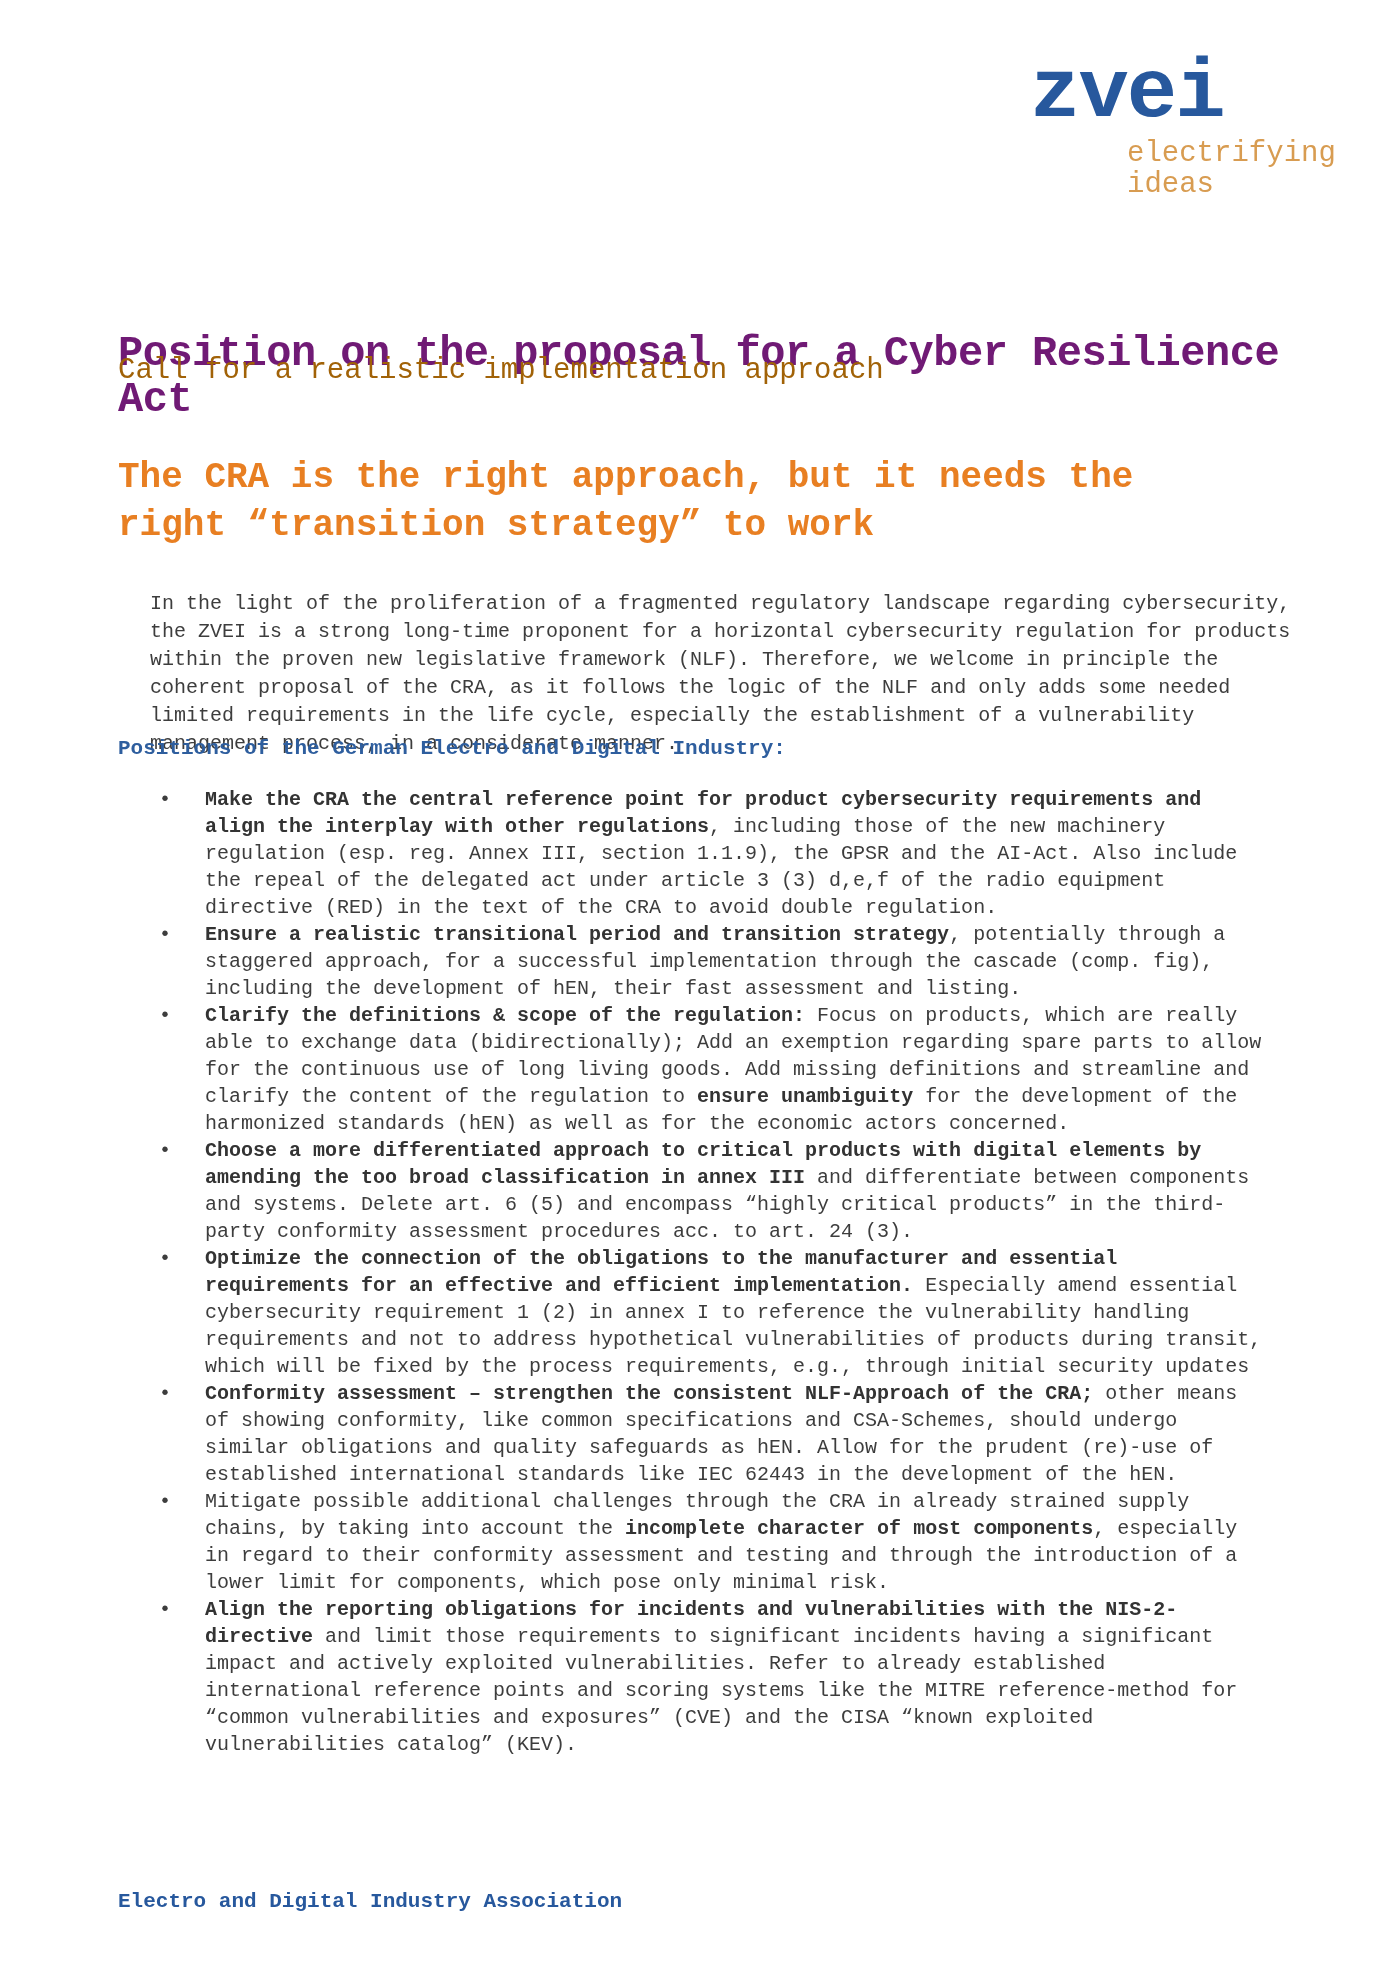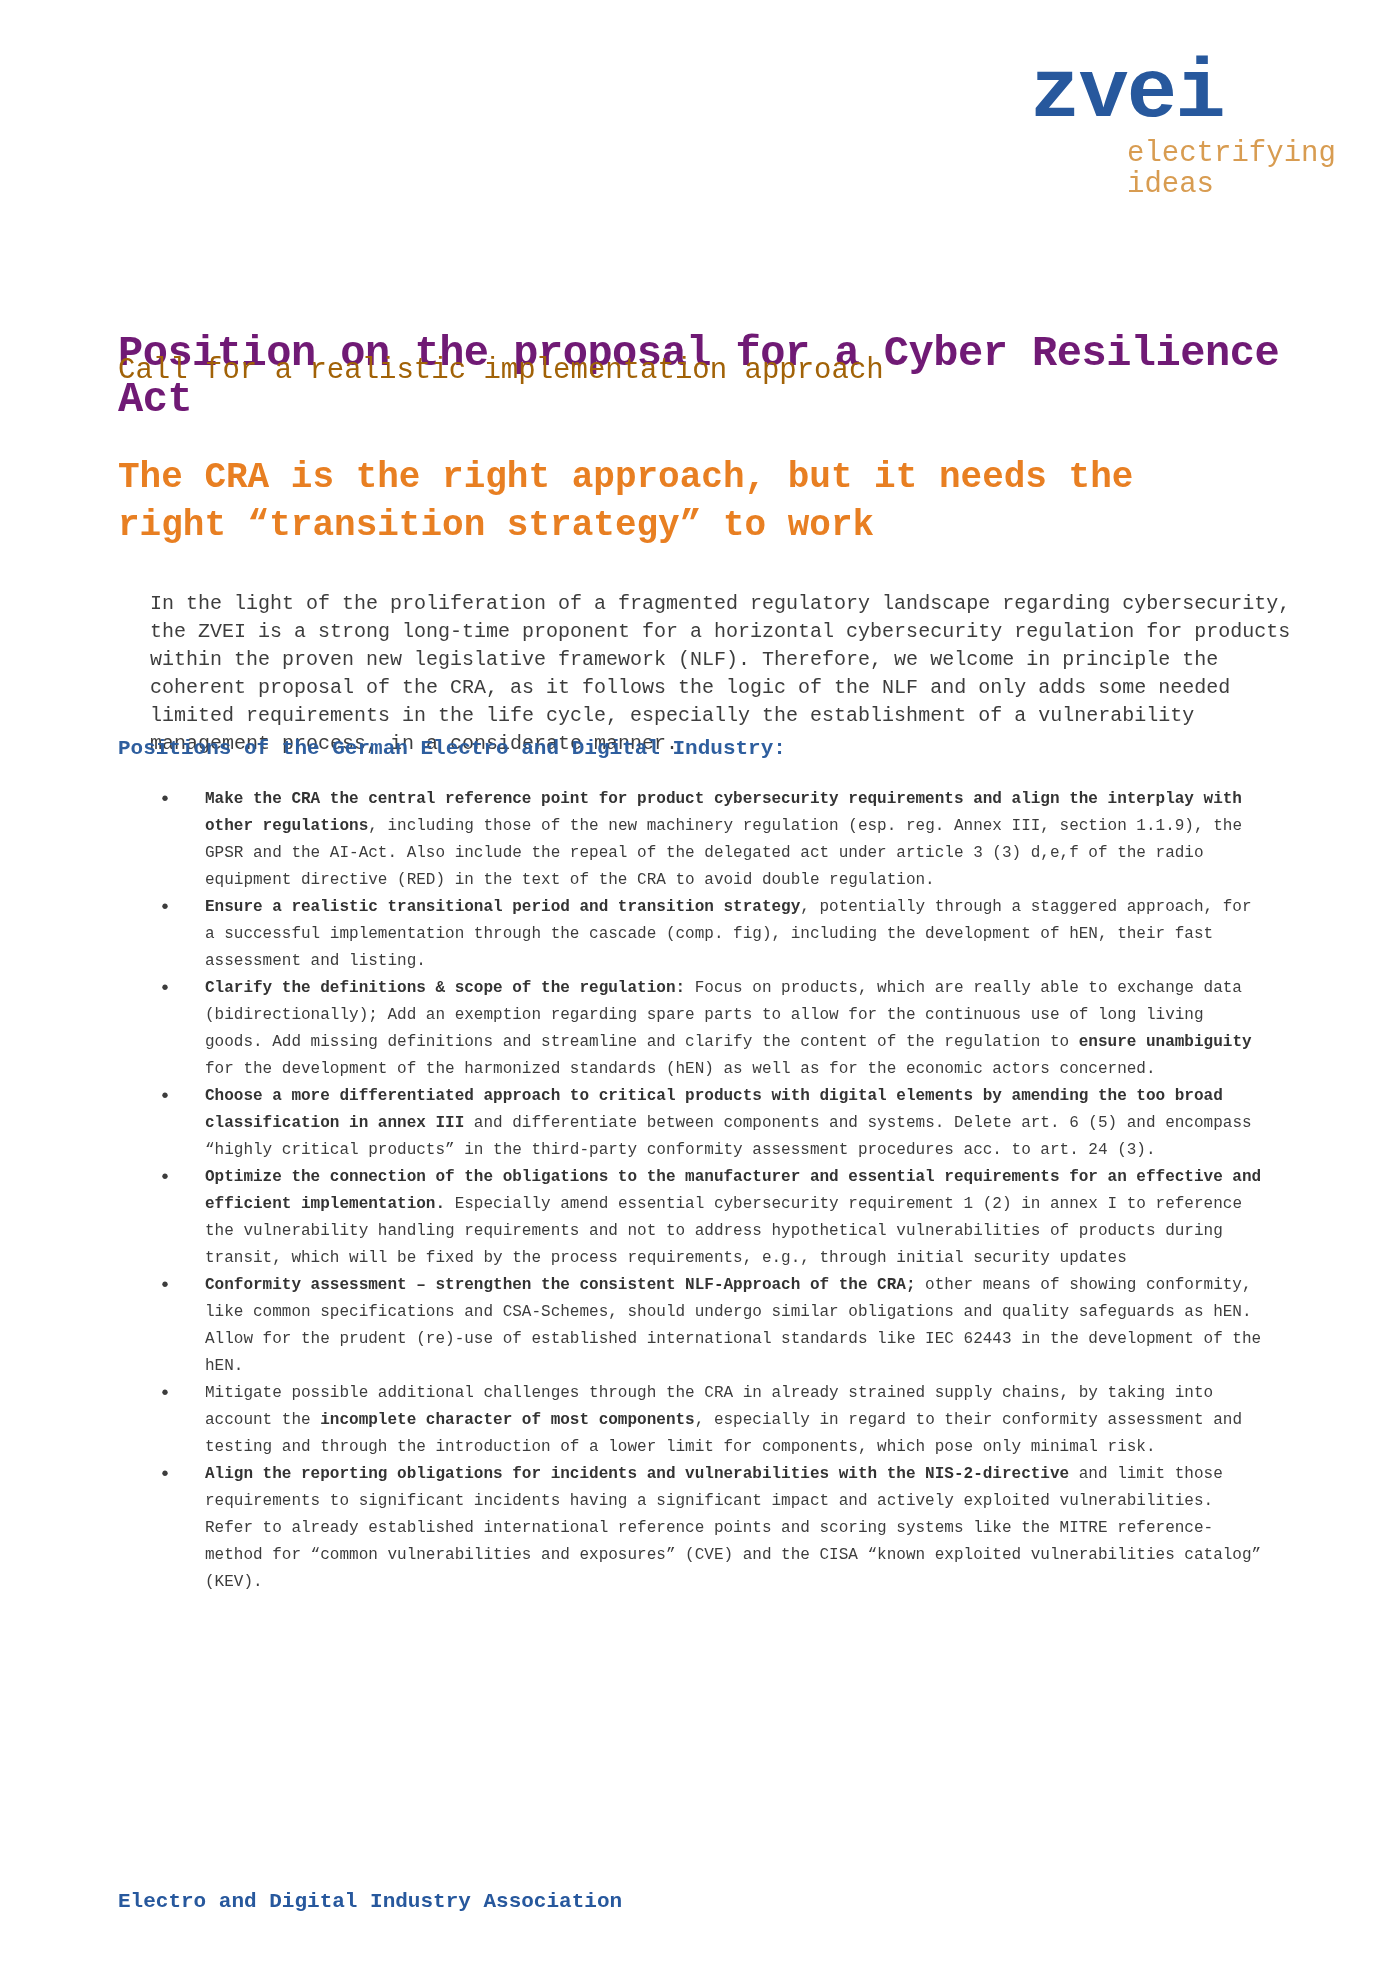--- a/index.html
+++ b/index.html
@@ -96,21 +96,21 @@
   }
   .positions-list {
     position: absolute;
     left: 118px;
     top: 786px;
     width: 1150px;
     margin: 0;
     padding: 0;
     list-style: none;
     color: #3d3d3d;
-    font-size: 16px;
+    font-size: 20px;
     line-height: 27px;
   }
   .positions-list li {
     position: relative;
     padding-left: 87px;
   }
   .positions-list li::before {
     content: "\2022";
     position: absolute;
     left: 41px;

